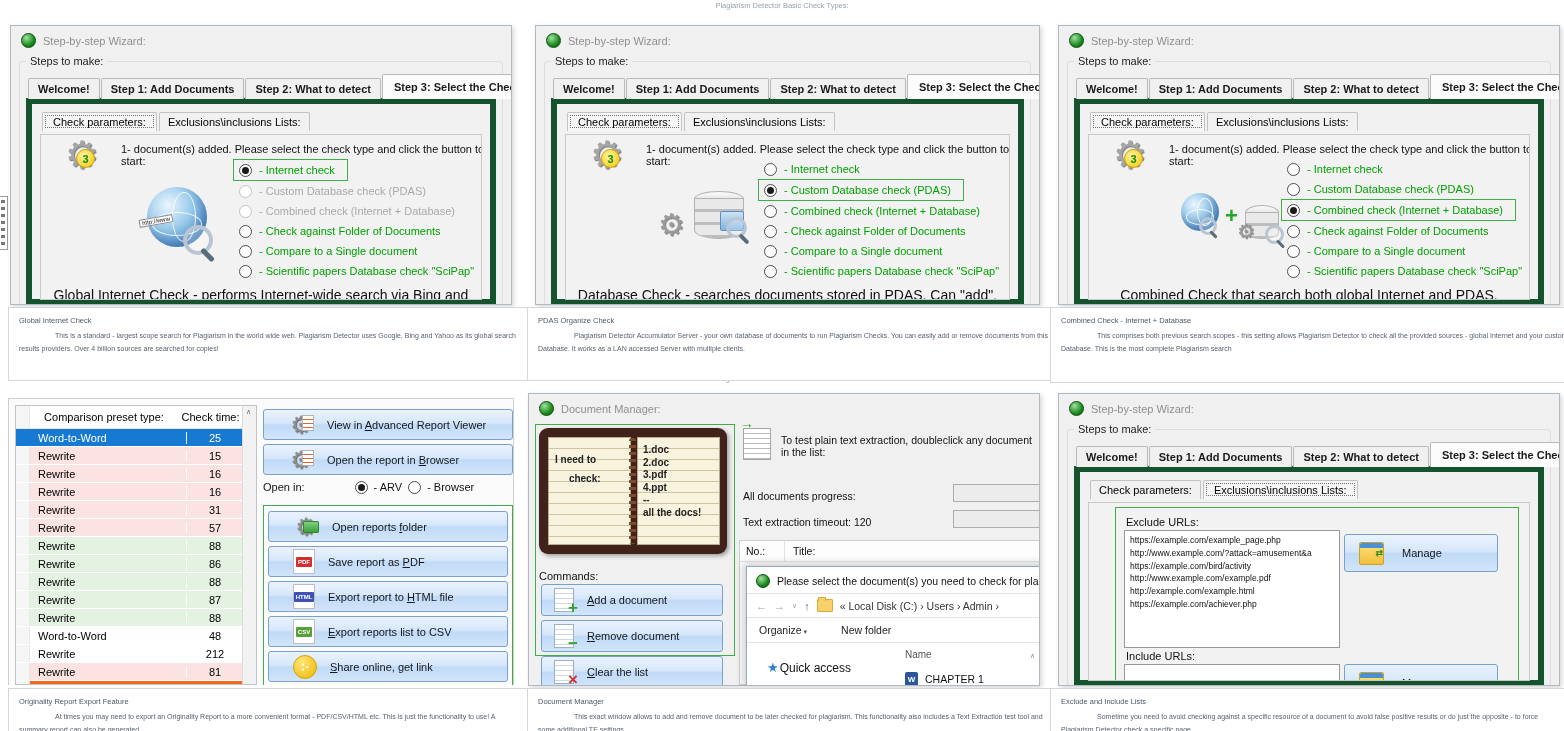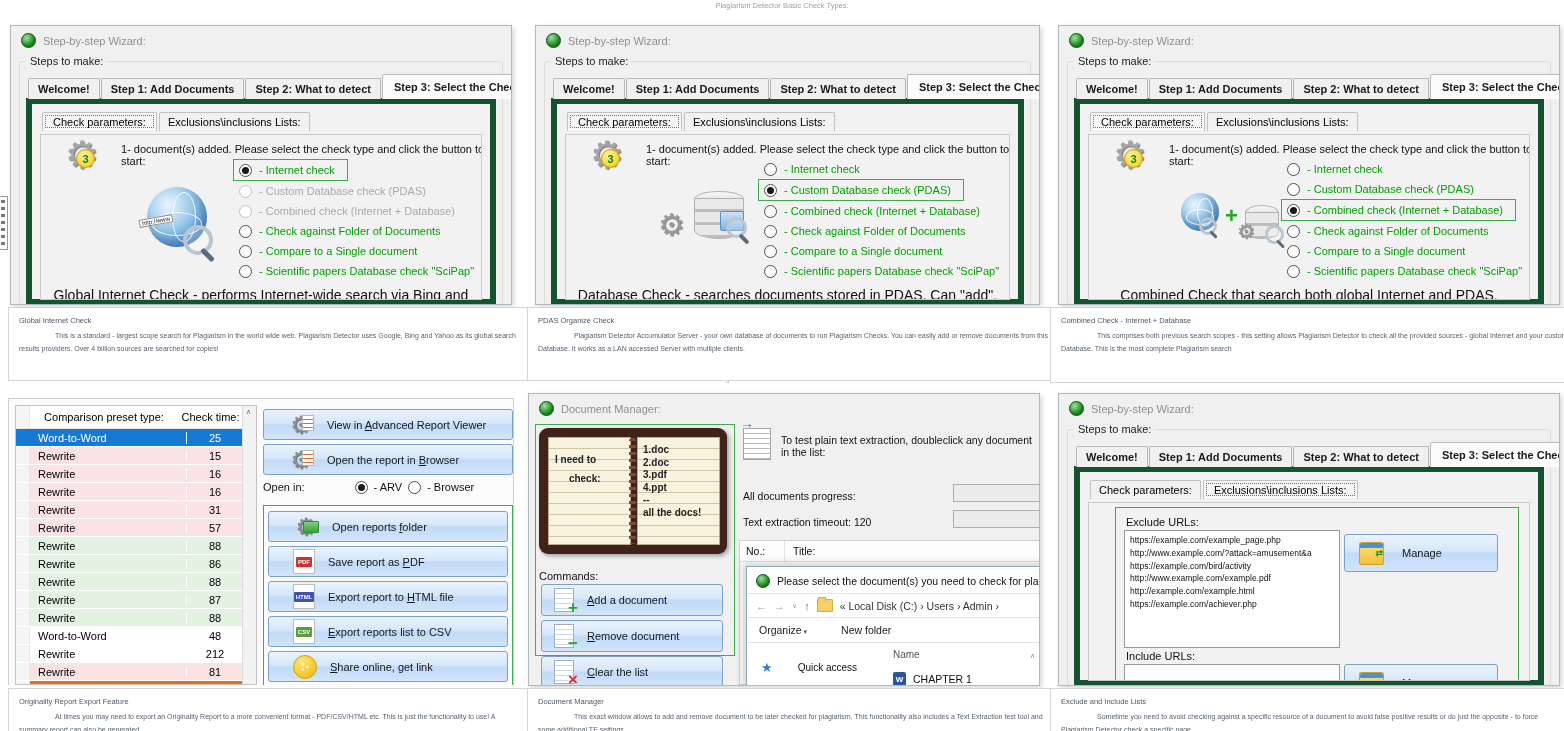--- a/index.html
+++ b/index.html
@@ -160,21 +160,21 @@
   .fd-nav{display:flex;align-items:center;gap:7px;padding:5px 9px;border-top:1px solid #e4e4e4;font-size:10.5px;color:#333;white-space:nowrap;overflow:hidden;}
   .nav-ic{color:#93a5b2;font-size:11px;}
   .nav-ic.drop{font-size:7px;}
   .nav-ic.up{color:#5a6b78;}
   .bc-folder{width:14px;height:11px;background:#f7d069;border:1px solid #d8ab3a;border-radius:1px;position:relative;flex:none;}
   .bc-folder::before{content:"";position:absolute;left:0;top:-3px;width:6px;height:3px;background:#f7d069;border:1px solid #d8ab3a;border-bottom:none;border-radius:1px 1px 0 0;}
   .fd-crumb{overflow:hidden;}
   .fd-toolbar{display:flex;gap:34px;padding:6px 12px;border-top:1px solid #e4e4e4;border-bottom:1px solid #e4e4e4;font-size:10.5px;color:#222;}
   .organize::after{content:" ▾";font-size:7px;color:#555;}
   .fd-body{display:flex;}
-  .fd-side{width:108px;padding:12px 14px;font-size:10px;display:flex;gap:25px;align-items:center;color:#111;}
+  .fd-side{width:108px;padding:12px 20px;font-size:12px;display:flex;gap:1px;align-items:center;color:#111;}
   .star-icon::before{content:"★";color:#2d7dd2;font-size:13px;}
   .fd-main{flex:1;padding:6px 10px;}
   .fd-name{font-size:10px;color:#555;display:flex;justify-content:space-between;padding-right:14px;}
   .sort-caret::before{content:"∧";font-size:7px;color:#888;}
   .fd-file{display:flex;gap:7px;align-items:center;margin-top:12px;font-size:10.5px;color:#111;}
   .word-file-icon{width:13px;height:14px;background:#2b579a;border-radius:2px;display:flex;align-items:center;justify-content:center;flex:none;}
   .word-file-icon::before{content:"W";color:#fff;font-size:8px;font-weight:bold;}
 
   
   .excl-box{position:absolute;left:26px;top:4px;width:402px;height:182px;border:1px solid #3fae4a;}

